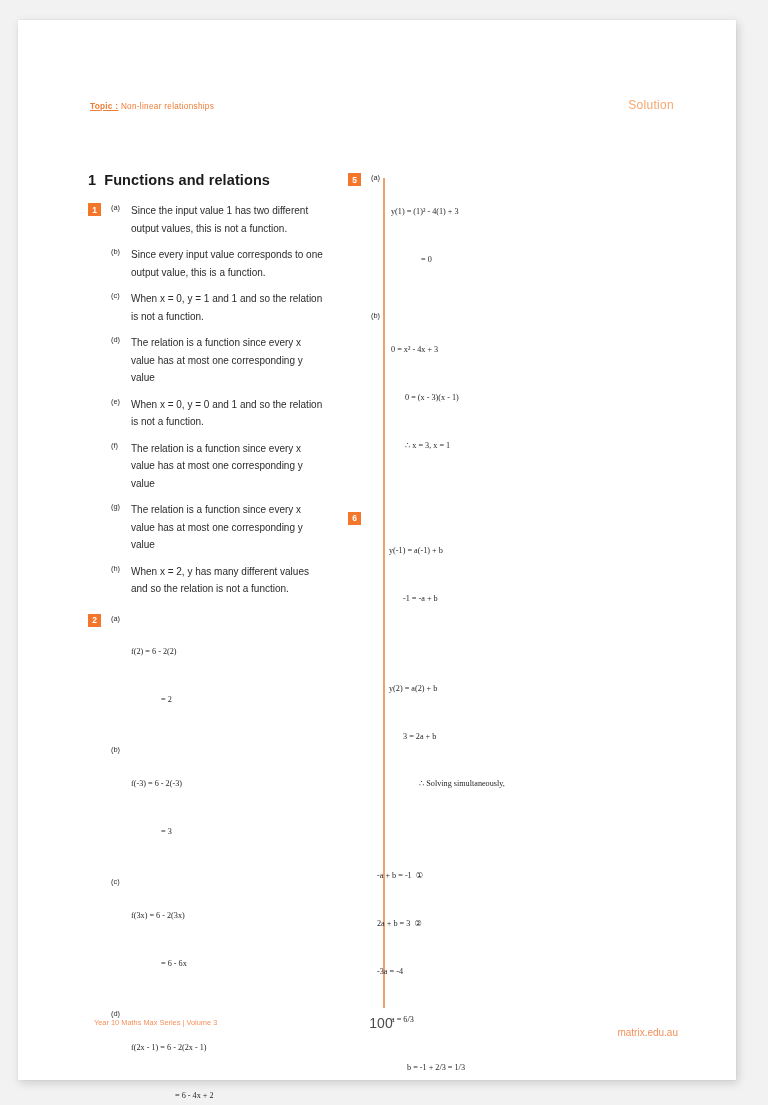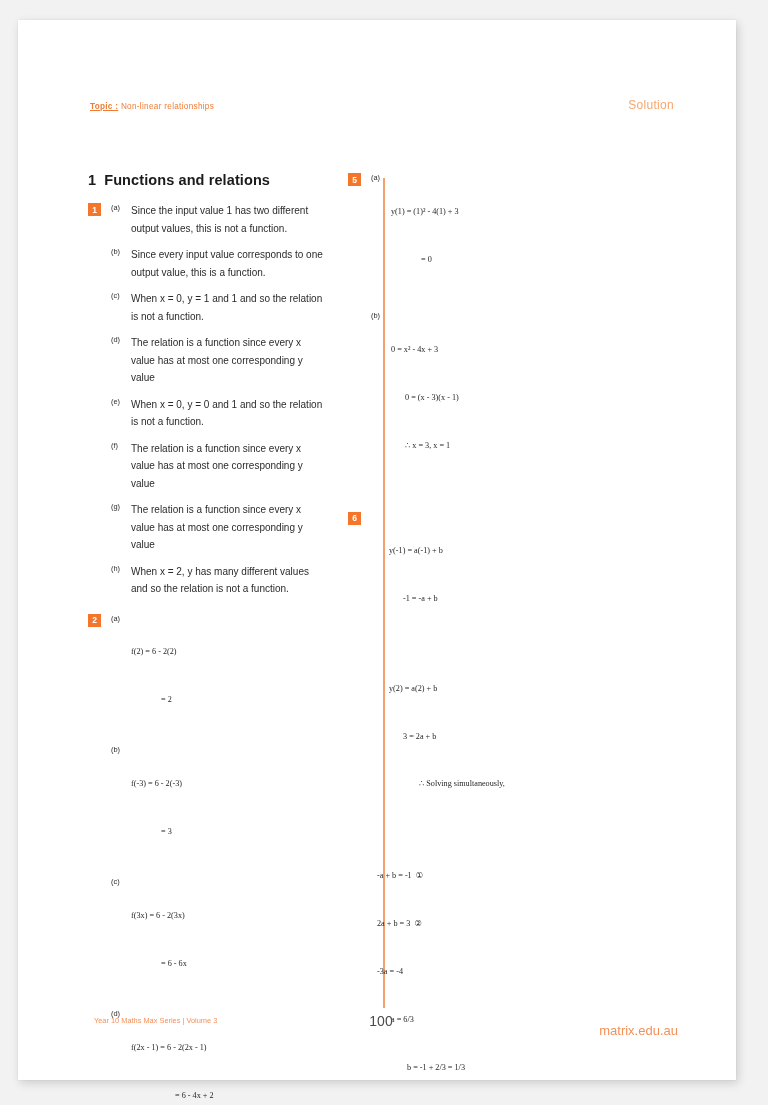--- a/index.html
+++ b/index.html
@@ -93,21 +93,21 @@
   .math .ind3 { padding-left: 44px; display: block; }
   .math .ln   { display: block; }
 
   
   .ftr {
     position: absolute; left: 4px; bottom: 42px; width: 100%;
     padding: 0 62px 0 72px;
     display: flex; justify-content: space-between; align-items: center;
   }
   .ftr-left  { font-size: 7.4px; color: #f4905a; }
-  .ftr-right { font-size: 13px; color: #f4905a; margin-top: 20px; }
+  .ftr-right { font-size: 10px; color: #f4905a; margin-top: 20px; }
   .ftr-page  { font-size: 14px; color: #4a4a4a; position: absolute; left: 50%; transform: translateX(-50%); }
 </style>
 </head>
 <body>
 
 <div class="page-wrap">
   <div class="page">
 
     <div class="hdr">
       <div class="hdr-left">

